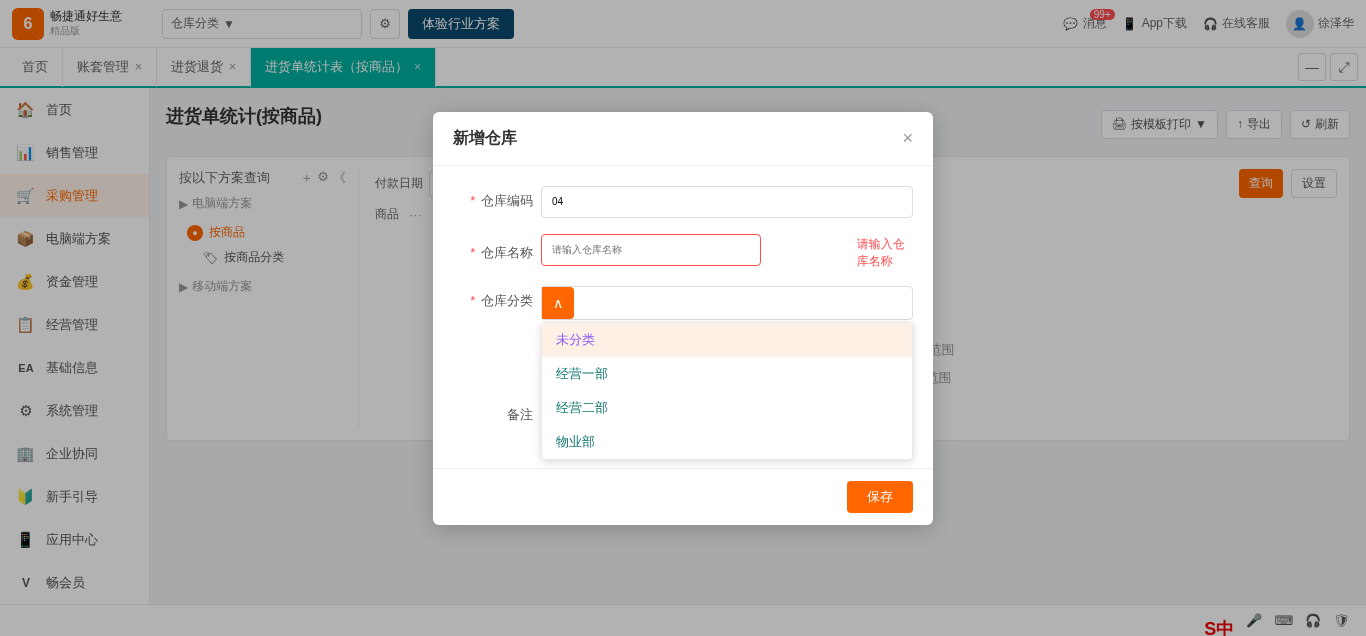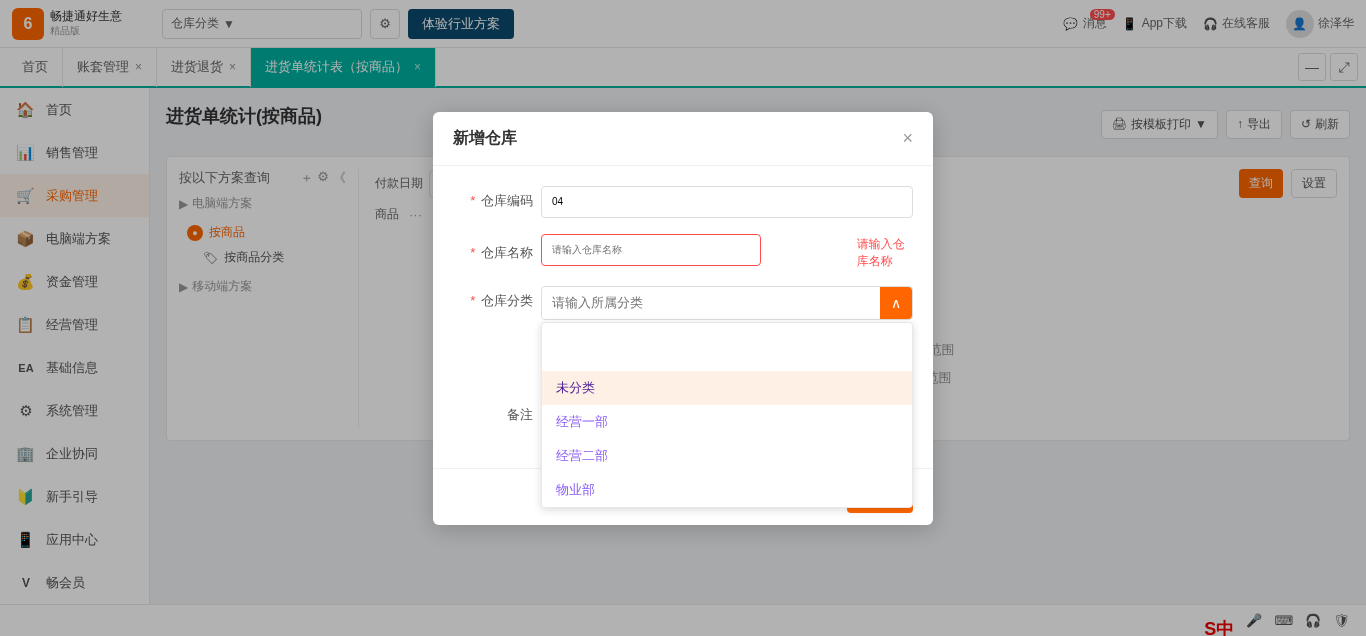--- a/index.html
+++ b/index.html
@@ -388,23 +388,23 @@
       background: #fff;
       border: 1px solid #e8e8e8;
       border-radius: 4px;
       box-shadow: 0 2px 8px rgba(0,0,0,0.15);
       z-index: 200;
     }
     .dropdown-item {
       padding: 8px 14px;
       cursor: pointer;
       font-size: 13px;
-      color: #8b5cf6;
-    }
-    .dropdown-item.selected { background: #fff0e6; color: #4c1d95; margin-top: 48px; }
+      color: #0f766e;
+    }
+    .dropdown-item.selected { background: #fff0e6; color: #8b5cf6; }
 
     .modal-footer {
       padding: 12px 20px;
       display: flex;
       justify-content: flex-end;
       gap: 8px;
       border-top: 1px solid #f0f0f0;
     }
     .btn-save {
       background: #ff6600;
@@ -698,21 +698,20 @@
         </div>
       </div>
 
       <div class="form-row">
         <div class="form-label">
           <span class="required">*</span>
           <span>仓库分类</span>
         </div>
         <div class="classify-wrapper">
           <div class="classify-input-row">
-            <input type="text" class="classify-input" placeholder="请输入所属分类" style="">
             <div class="classify-toggle">∧</div>
           </div>
 
           <div class="dropdown-list">
             <div class="dropdown-item selected">未分类</div>
             <div class="dropdown-item">经营一部</div>
             <div class="dropdown-item">经营二部</div>
             <div class="dropdown-item">物业部</div>
           </div>
         </div>

